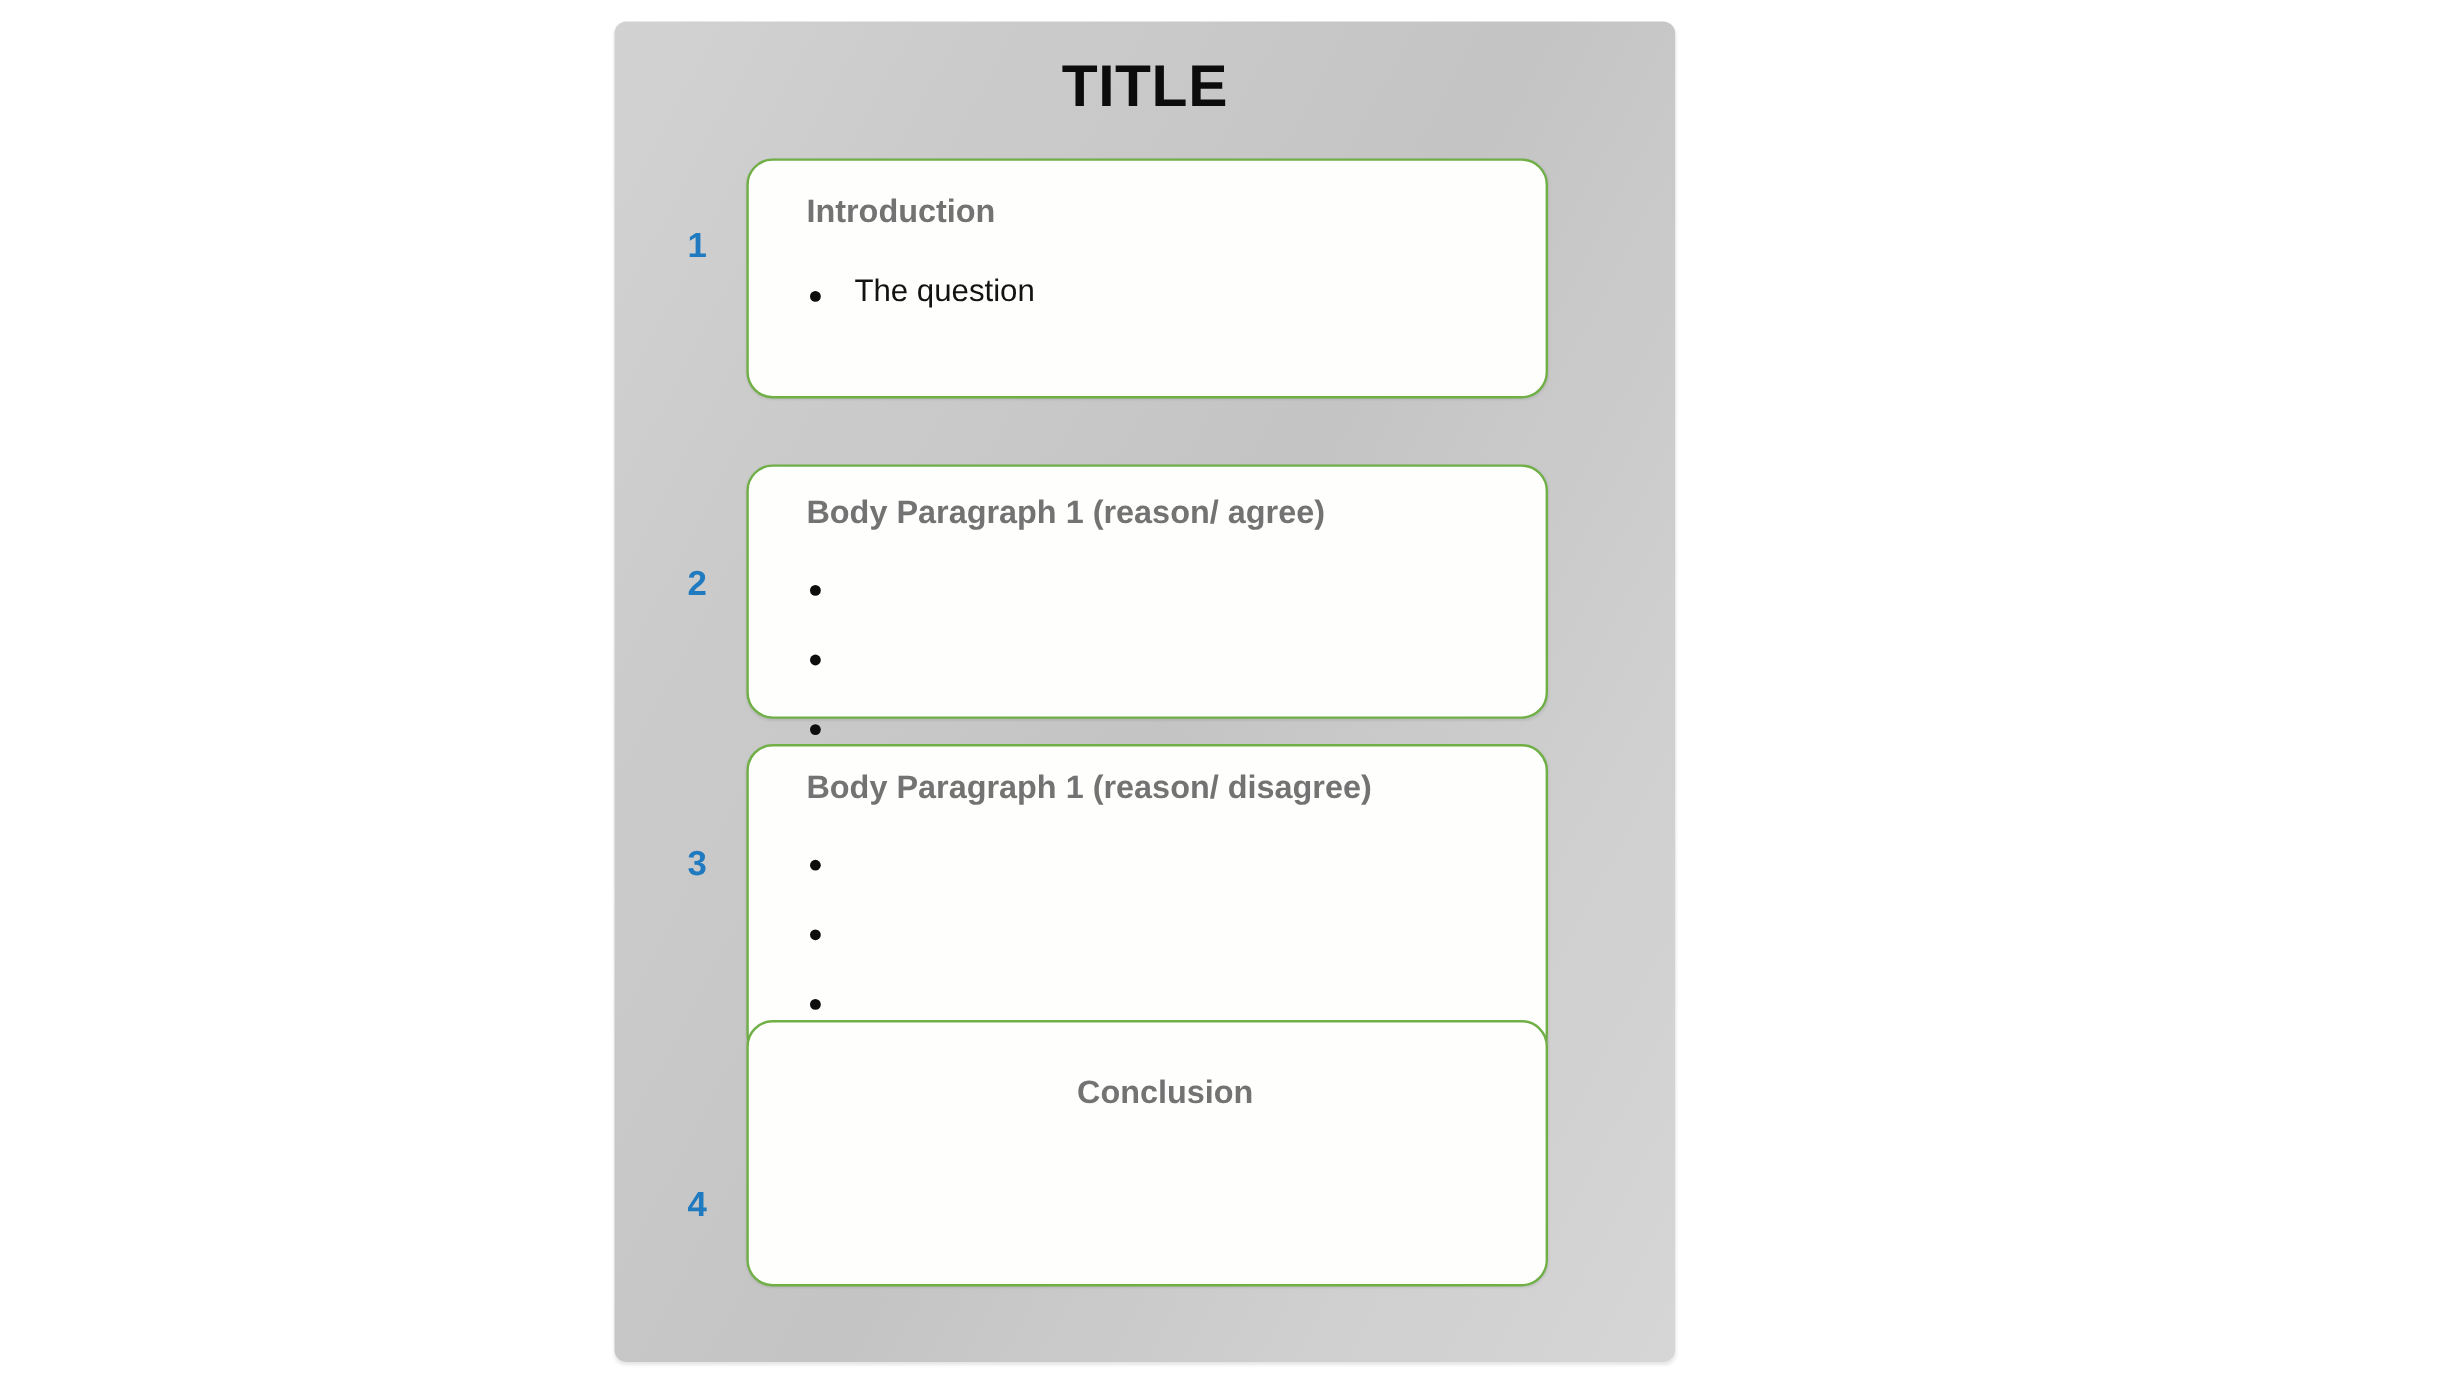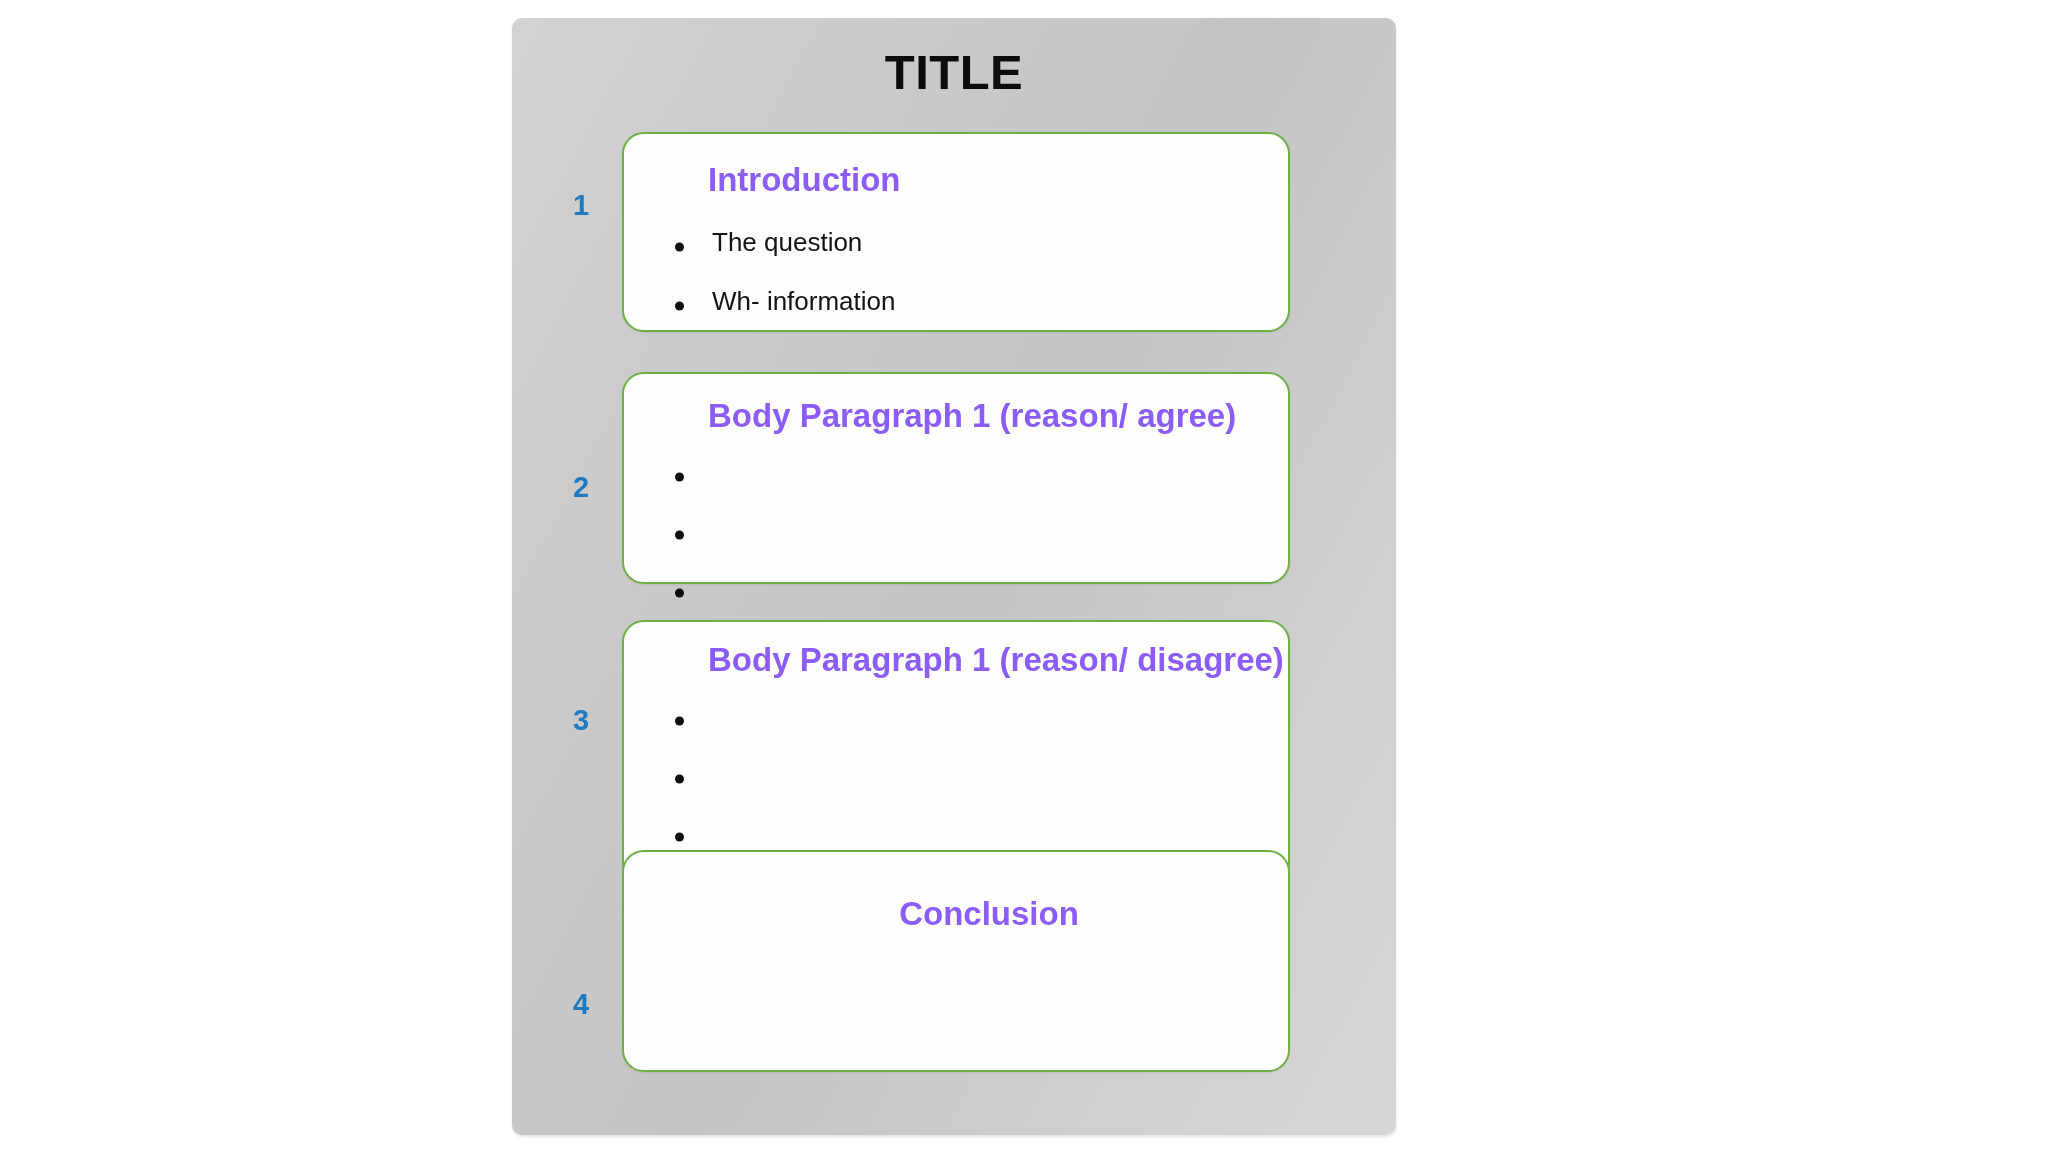--- a/index.html
+++ b/index.html
@@ -62,34 +62,33 @@
     position: absolute;
     left: 110px;
     width: 668px;
     background: #fefffd;
     border: 2px solid #6faf46;
     border-radius: 22px;
     box-sizing: border-box;
     box-shadow: 0 1px 2px rgba(0,0,0,0.08);
   }
   #card-1 { top: 114px; height: 200px; }
-  #card-2 { top: 354px; height: 212px; }
+  #card-2 { top: 369px; height: 212px; }
   #card-3 { top: 602px; height: 264px; }
   #card-4 { top: 832px; height: 222px; text-align: center; }
 
   .card-heading {
     position: absolute;
     left: 48px;
     right: 18px;
-    font-size: 33px;
+    font-size: 27px;
     font-weight: bold;
-    color: #8b5cf6;
+    color: #737373;
     line-height: 1.1;
     white-space: nowrap;
-    margin-left: 36px;
   }
   #card-1 .card-heading { top: 28px; }
   #card-2 .card-heading { top: 24px; }
   #card-3 .card-heading { top: 20px; }
   #card-4 .card-heading { top: 44px; }
 
   .bullet-list {
     position: absolute;
     left: 48px;
     right: 14px;
@@ -137,24 +136,20 @@
   <div class="step-number" id="num-3">3</div>
   <div class="step-number" id="num-4">4</div>
 
   <div class="section-card" id="card-1">
     <div class="card-heading">Introduction</div>
     <ul class="bullet-list">
       <li class="bullet-row">
         <span class="bullet-dot"></span>
         <span class="bullet-text">The question</span>
       </li>
-      <li class="bullet-row">
-        <span class="bullet-dot"></span>
-        <span class="bullet-text">Wh- information</span>
-      </li>
     </ul>
   </div>
 
   <div class="section-card" id="card-2">
     <div class="card-heading">Body Paragraph 1 (reason/ agree)</div>
     <ul class="bullet-list">
       <li class="bullet-row">
         <span class="bullet-dot"></span>
         <span class="bullet-text"></span>
       </li>

